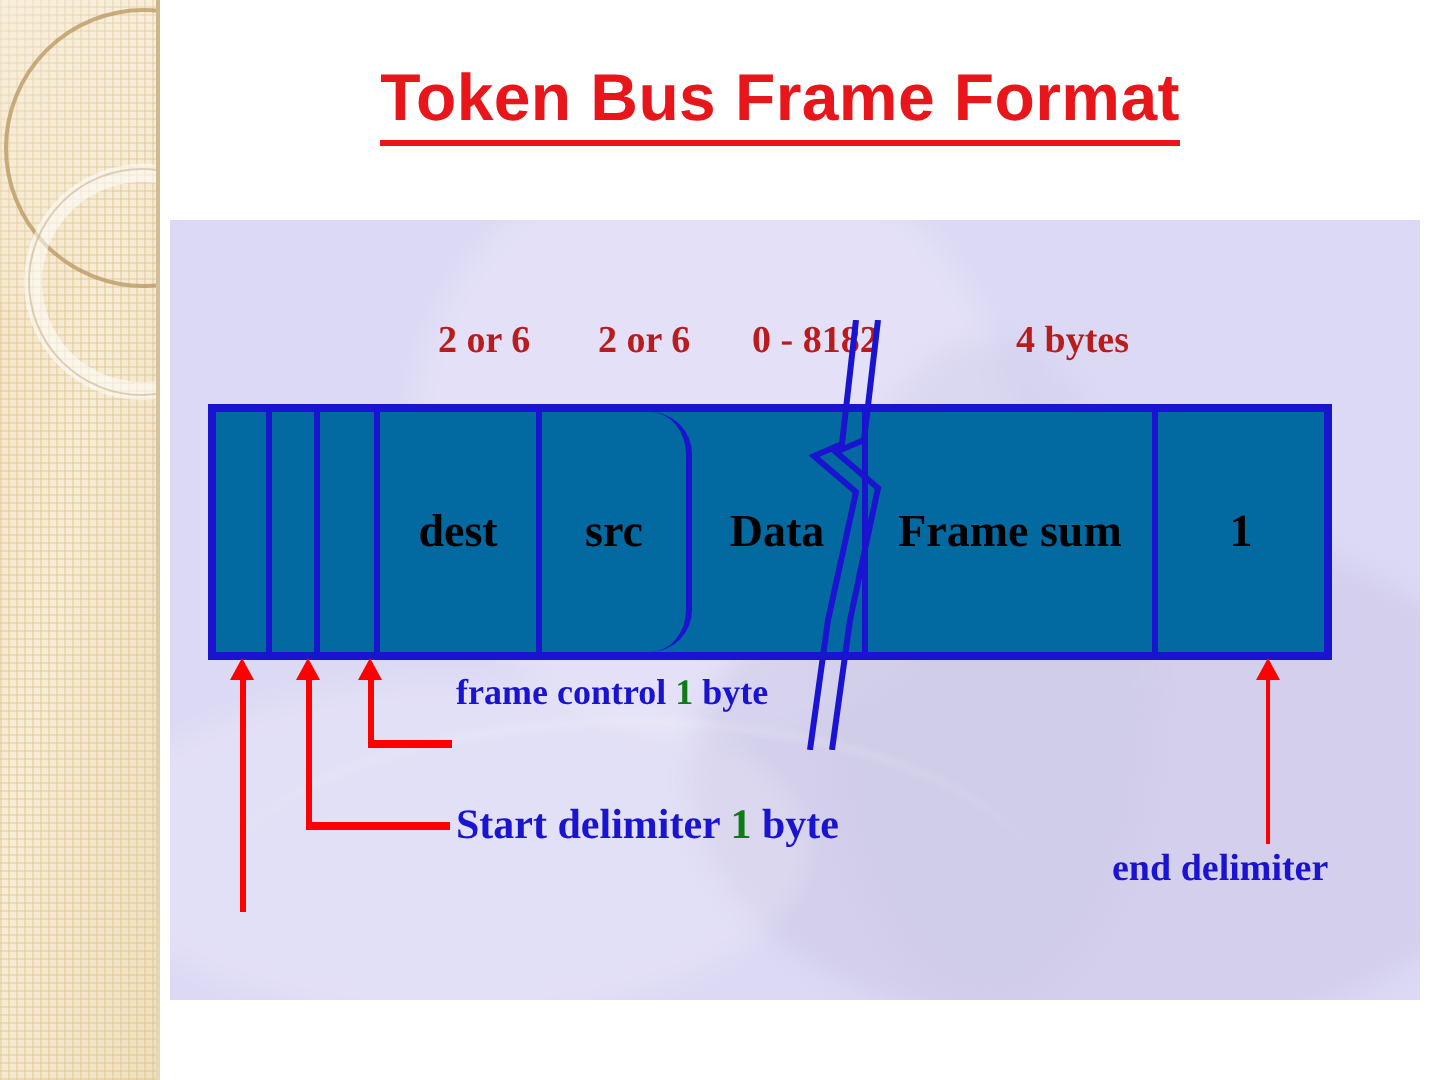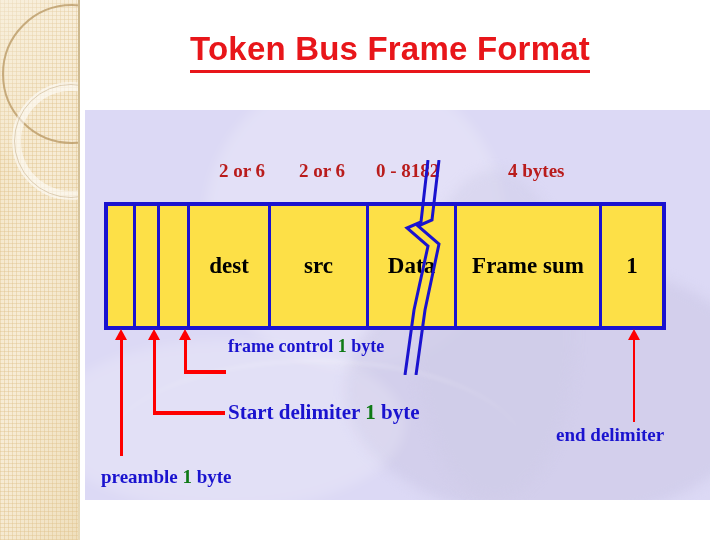--- a/index.html
+++ b/index.html
@@ -67,21 +67,21 @@
   .sizelabel{
     position:absolute;
     color:#b91c1c;font-weight:700;font-size:19px;
     font-family:"Liberation Serif", serif;white-space:nowrap;
   }
 
   
   #frame{
     position:absolute;left:104px;top:202px;width:562px;height:128px;
     border:4px solid #1a13cf;box-sizing:border-box;
-    background:#fde047;
+    background:#0369a1;
     display:flex;
   }
   .cell{
     box-sizing:border-box;
     border-right:3px solid #1a13cf;
     display:flex;align-items:center;justify-content:center;
     color:#000;font-size:23px;font-weight:700;
     font-family:"Liberation Serif", serif;white-space:nowrap;
     height:100%;
   }
@@ -131,21 +131,21 @@
   <div class="sizelabel" style="left:219px;top:160px;">2 or 6</div>
   <div class="sizelabel" style="left:299px;top:160px;">2 or 6</div>
   <div class="sizelabel" style="left:376px;top:160px;">0 - 8182</div>
   <div class="sizelabel" style="left:492px;top:160px;margin-left:16px;">4 bytes</div>
 
   <div id="frame">
     <div class="cell thin" style="width:28px;"></div>
     <div class="cell thin" style="width:24px;"></div>
     <div class="cell thin" style="width:30px;"></div>
     <div class="cell" style="width:81px;">dest</div>
-    <div class="cell" style="width:98px;">src</div>
+    <div class="cell" style="width:75px;border-radius:21px;">src</div>
     <div class="cell" style="width:88px;">Data</div>
     <div class="cell" style="width:145px;">Frame sum</div>
     <div class="cell last" style="flex:1;">1</div>
   </div>
 
   <svg id="zigzag" viewBox="0 0 70 215">
     <polyline points="33,0 26,62 12,68 33,86 19,150 10,215" fill="none" stroke="#1a13cf" stroke-width="3"></polyline>
     <polyline points="44,0 37,60 23,66 44,84 30,150 21,215" fill="none" stroke="#1a13cf" stroke-width="3"></polyline>
   </svg>
 
@@ -160,17 +160,16 @@
   <div class="leader" style="left:184px;top:370px;width:42px;height:4px;"></div>
   <div class="arrowhead" style="left:179px;top:329px;"></div>
 
   <div class="leader" style="left:633px;top:338px;width:2px;height:84px;"></div>
   <div class="arrowhead" style="left:628px;top:329px;"></div>
 
   <div class="anno" style="left:228px;top:336px;font-size:18px;"><span>frame control </span><span class="g">1</span><span> byte</span></div>
 
   <div class="anno" style="left:228px;top:400px;font-size:21px;"><span>Start delimiter </span><span class="g">1</span><span> byte</span></div>
 
-  <div class="anno" style="left:101px;top:466px;font-size:19px;"><span>preamble </span><span class="g">1</span><span> byte</span></div>
 
   <div class="anno" style="left:556px;top:424px;font-size:19px;"><span>end delimiter</span></div>
 
 </div>
 
 </body></html>

